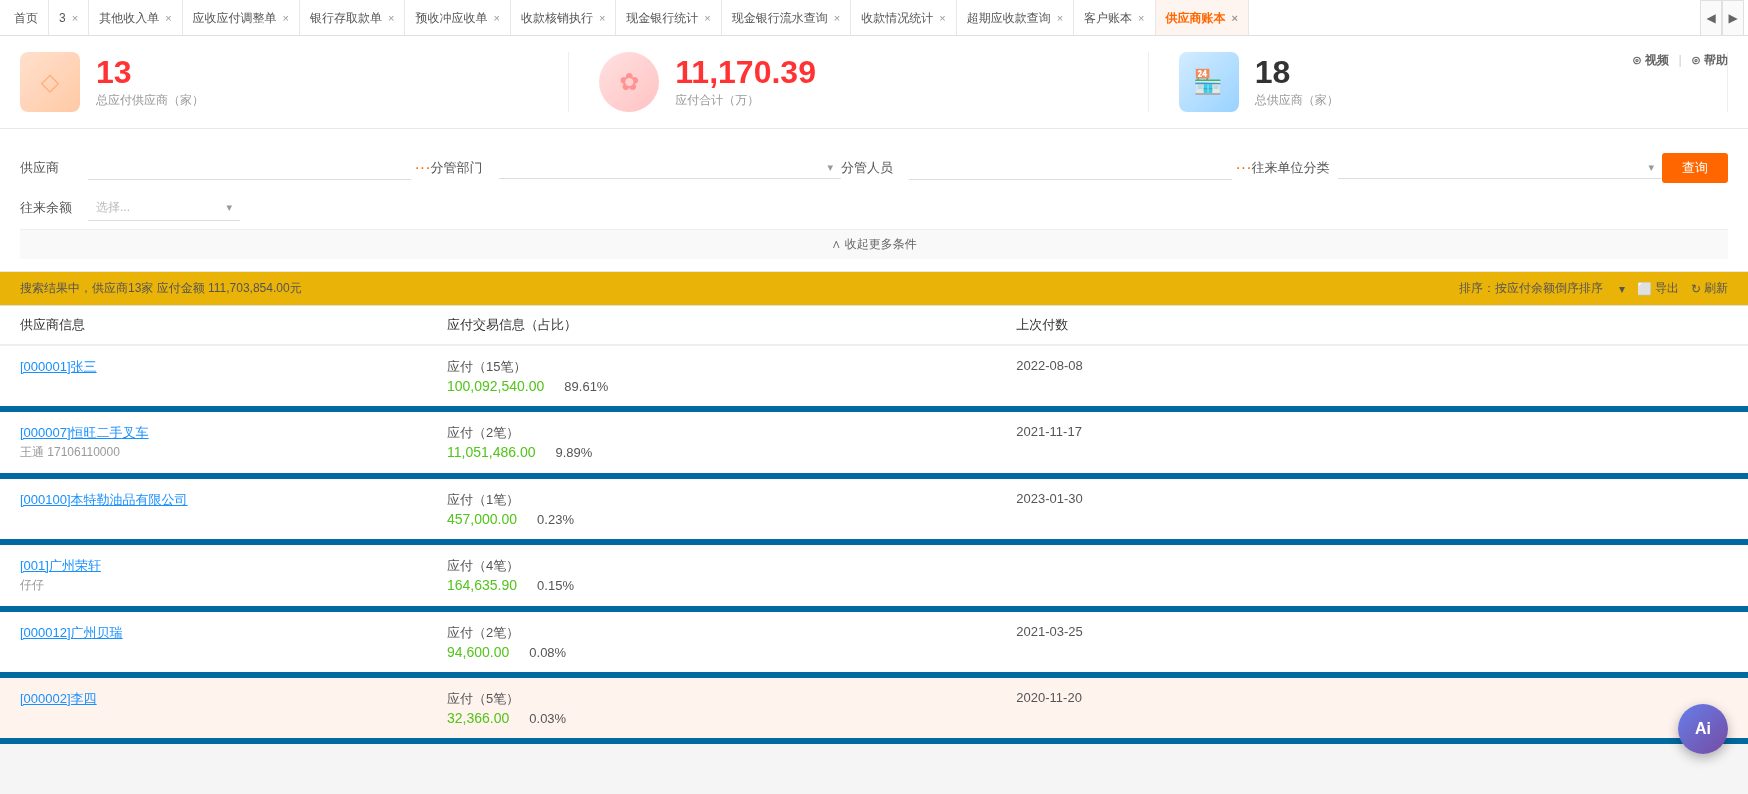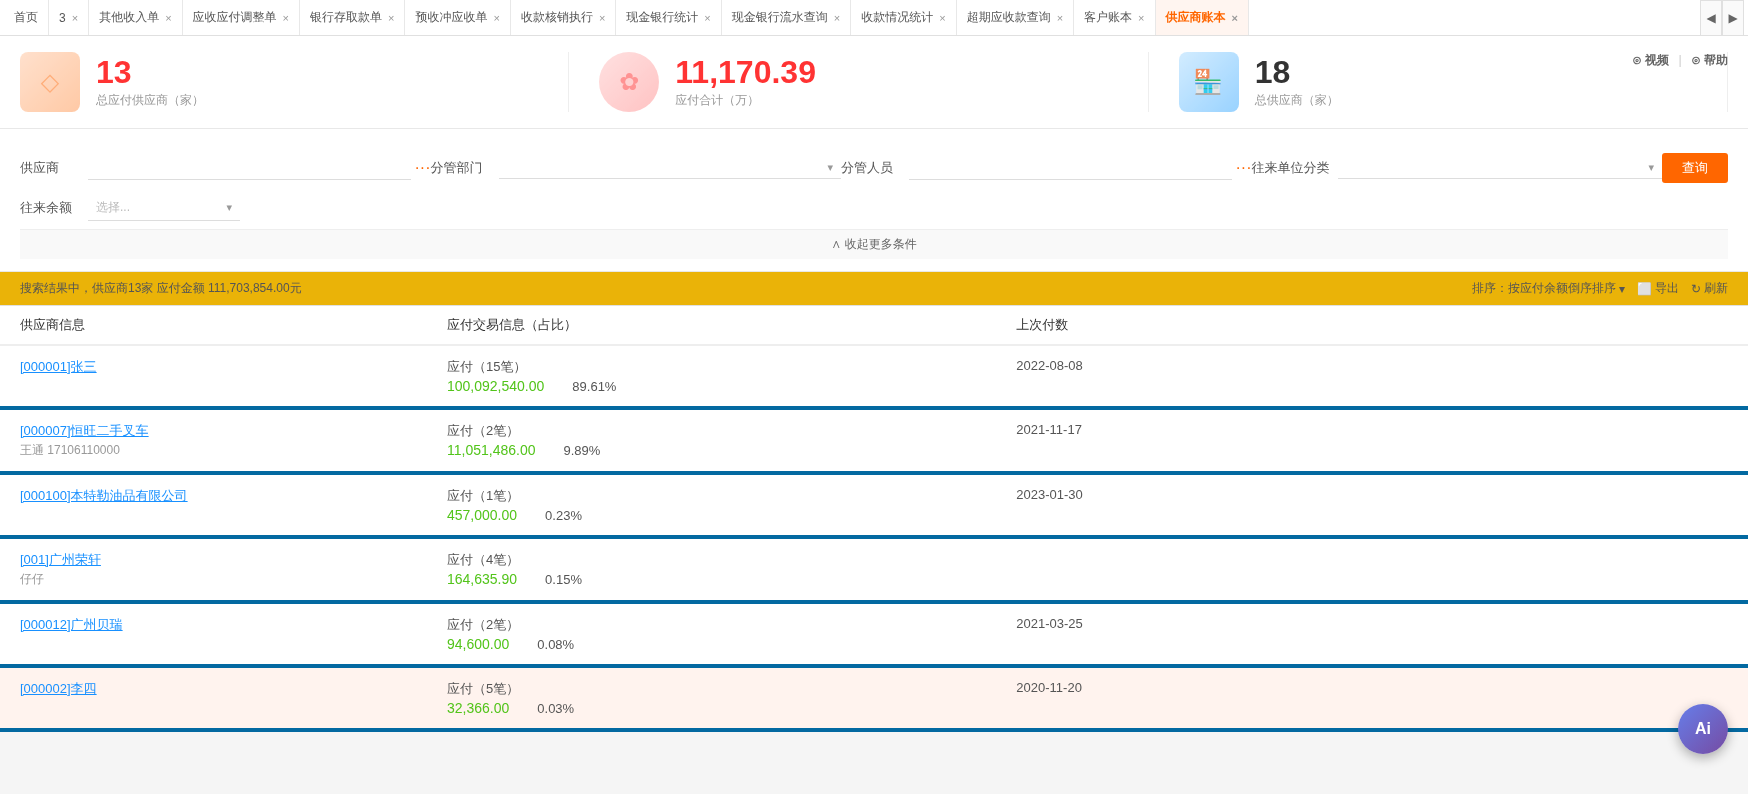--- a/index.html
+++ b/index.html
@@ -1,21 +1,20 @@
 <!DOCTYPE html>
 <html><head>
   <meta charset="utf-8">
   <style>
     * { box-sizing: border-box; margin: 0; padding: 0; }
     body { font-family: 'Microsoft YaHei', Arial, sans-serif; font-size: 13px; background: #f5f5f5; color: #333; }
 
     
     .top-nav {
       display: flex;
-      align-items: center;
       background: #fff;
       border-bottom: 1px solid #e0e0e0;
       height: 36px;
       overflow: hidden;
       padding: 0 4px;
     }
     .nav-tab {
       display: flex;
       align-items: center;
       padding: 0 10px;
@@ -176,21 +175,21 @@
       display: flex;
       align-items: center;
       gap: 12px;
       font-size: 12px;
     }
     .sort-select {
       color: #555;
       cursor: pointer;
       display: flex;
       align-items: center;
-      gap: 3px;
+      gap: 16px;
     }
     .action-btn {
       display: flex;
       align-items: center;
       gap: 3px;
       color: #555;
       cursor: pointer;
     }
 
     
@@ -208,41 +207,41 @@
       font-weight: normal;
     }
     .col-supplier { flex: 3; }
     .col-transaction { flex: 4; }
     .col-lastpay { flex: 2; }
     .col-extra { flex: 3; }
 
     .table-row {
       display: flex;
       padding: 12px 20px;
-      border-bottom: 4px solid #0369a1;
+      border-bottom: 6px solid #0369a1;
       align-items: flex-start;
       background: #fff;
     }
     .table-row.highlighted { background: #fff3ee; }
 
     .supplier-name {
       color: #1890ff;
       cursor: pointer;
       text-decoration: underline;
       font-size: 13px;
     }
     .supplier-sub {
       font-size: 12px;
       color: #999;
       margin-top: 2px;
     }
     .trans-info { display: flex; flex-direction: column; gap: 2px; }
     .trans-label { font-size: 13px; color: #555; }
     .trans-amount { font-size: 14px; color: #52c41a; font-weight: 500; cursor: pointer; }
-    .trans-row { display: flex; align-items: center; gap: 28px; }
+    .trans-row { display: flex; align-items: center; gap: 20px; }
     .trans-pct { font-size: 13px; color: #555; }
     .last-pay-date { font-size: 13px; color: #555; }
 
     
     .icon-diamond {
       width: 60px; height: 60px;
       background: linear-gradient(135deg, #ffd4b8, #ffb380);
       border-radius: 8px;
       display: flex; align-items: center; justify-content: center;
       font-size: 24px;

